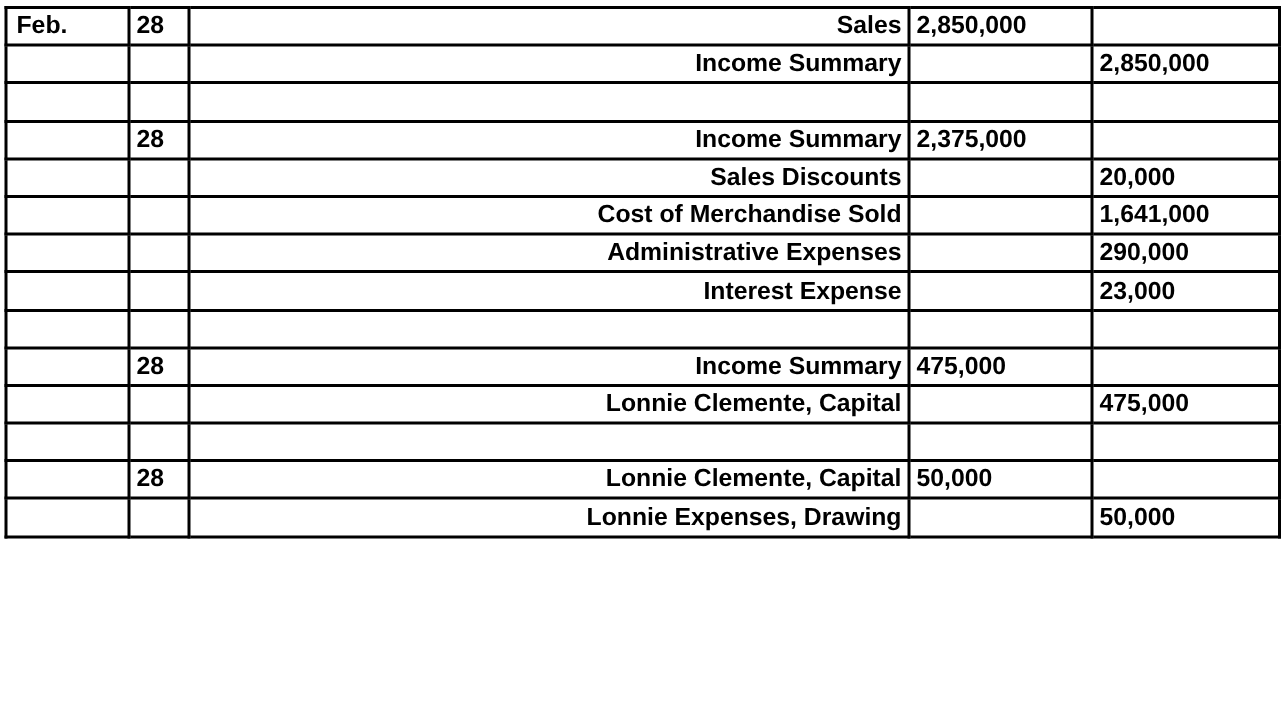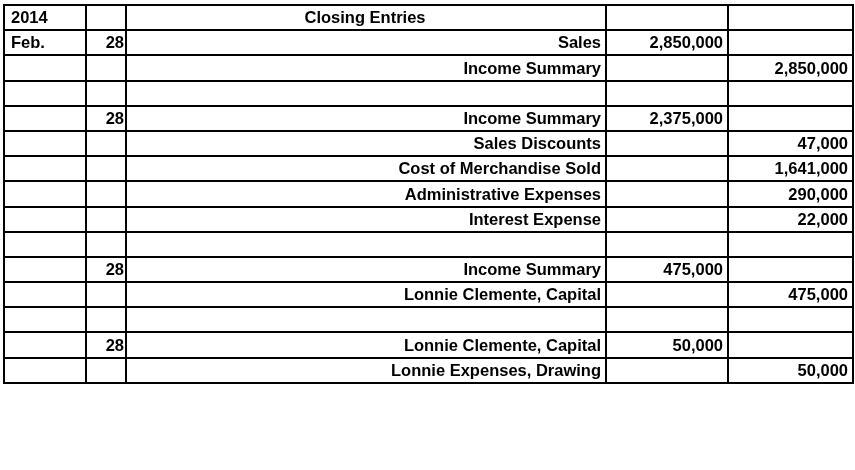--- a/index.html
+++ b/index.html
@@ -32,45 +32,38 @@
       white-space: nowrap;
       overflow: hidden;
       vertical-align: bottom;
     }
     col.c-month { width: 82px; }
     col.c-day { width: 40px; }
     col.c-desc { width: 480px; }
     col.c-debit { width: 122px; }
     col.c-credit { width: 125px; }
     td.month { padding-left: 6px; text-align: left; }
-    td.day { text-align: right; padding-right: 1px; }
+    td.day { text-align: left; padding-right: 1px; }
     td.desc { text-align: right; padding-left: 2px; }
     td.desc.indent { padding-left: 29px; }
     td.desc.header { text-align: center; }
-    td.amt { text-align: right; padding-right: 4px; }
+    td.amt { padding-right: 4px; }
   </style>
 </head>
 <body>
 
 <table class="journal">
   <colgroup>
     <col class="c-month">
       <col class="c-day">
       <col class="c-desc">
       <col class="c-debit">
       <col class="c-credit">
   </colgroup>
   <tbody>
-    <tr>
-      <td class="month">2014</td>
-      <td class="day"></td>
-      <td class="desc header">Closing Entries</td>
-      <td class="amt"></td>
-      <td class="amt"></td>
-    </tr>
     <tr>
       <td class="month">Feb.</td>
       <td class="day">28</td>
       <td class="desc">Sales</td>
       <td class="amt">2,850,000</td>
       <td class="amt"></td>
     </tr>
     <tr>
       <td class="month"></td>
       <td class="day"></td>
@@ -90,42 +83,42 @@
       <td class="day">28</td>
       <td class="desc">Income Summary</td>
       <td class="amt">2,375,000</td>
       <td class="amt"></td>
     </tr>
     <tr>
       <td class="month"></td>
       <td class="day"></td>
       <td class="desc indent">Sales Discounts</td>
       <td class="amt"></td>
-      <td class="amt">47,000</td>
+      <td class="amt">20,000</td>
     </tr>
     <tr>
       <td class="month"></td>
       <td class="day"></td>
       <td class="desc indent">Cost of Merchandise Sold</td>
       <td class="amt"></td>
       <td class="amt">1,641,000</td>
     </tr>
     <tr>
       <td class="month"></td>
       <td class="day"></td>
       <td class="desc indent">Administrative Expenses</td>
       <td class="amt"></td>
       <td class="amt">290,000</td>
     </tr>
     <tr>
       <td class="month"></td>
       <td class="day"></td>
       <td class="desc indent">Interest Expense</td>
       <td class="amt"></td>
-      <td class="amt">22,000</td>
+      <td class="amt">23,000</td>
     </tr>
     <tr>
       <td class="month"></td>
       <td class="day"></td>
       <td class="desc"></td>
       <td class="amt"></td>
       <td class="amt"></td>
     </tr>
     <tr>
       <td class="month"></td>

